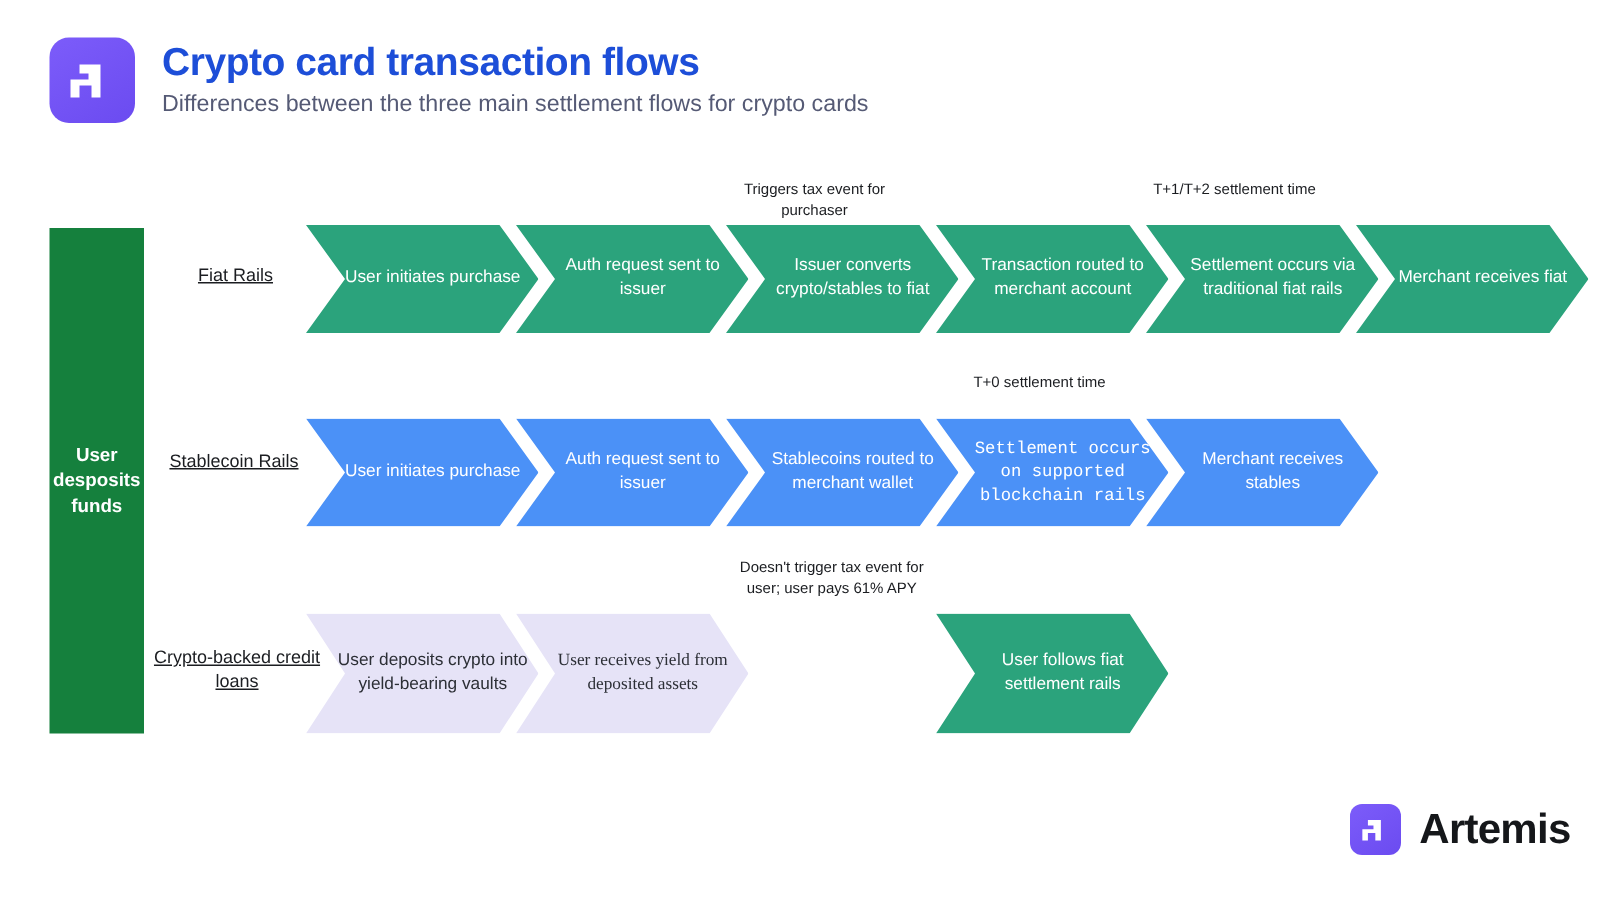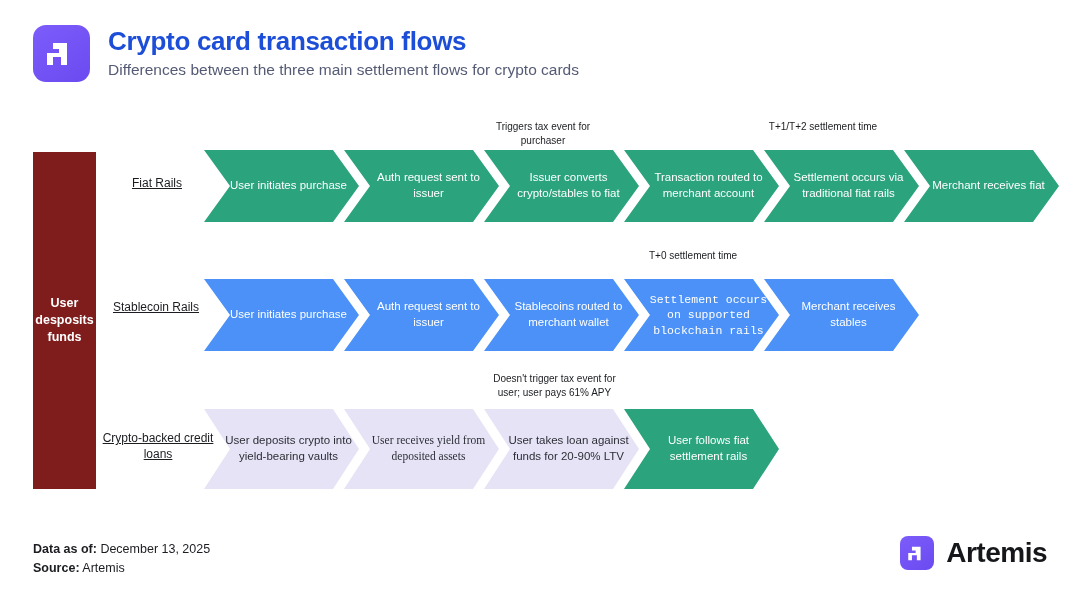--- a/index.html
+++ b/index.html
@@ -28,21 +28,21 @@
   .subtitle {
     font-size: 15.5px; color: #555a75; margin-top: 5px; line-height: 1.2;
   }
 
   
   .diagram { position: absolute; left: 0; top: 0; width: 1080px; height: 608px; }
 
   .origin-bar {
     position: absolute; left: 33px; top: 152px;
     width: 63px; height: 337px;
-    background: #7f1d1d;
+    background: #15803d;
     display: flex; align-items: center; justify-content: center;
     text-align: center;
   }
   .origin-bar .origin-label {
     color: #ffffff; font-size: 12.5px; font-weight: bold; line-height: 1.35;
     padding: 0 4px;
   }
   .row-label {
     position: absolute; text-align: center;
     font-size: 12px; color: #1b1d21; line-height: 1.3; text-decoration: underline;
@@ -154,39 +154,26 @@
     <div class="row-label" style="left:100px; top:431px; width:116px;">Crypto-backed credit loans</div>
 
     <div class="note" style="left:492px; top:372px; width:125px;">Doesn't trigger tax event for user; user pays 61% APY</div>
 
     <div class="chev lav" style="left:204px; top:409px; width:155px; height:80px;">
       <span class="chev-text">User deposits crypto into yield-bearing vaults</span>
     </div>
     <div class="chev lav" style="left:344px; top:409px; width:155px; height:80px;font-family:Liberation Serif, serif;">
       <span class="chev-text">User receives yield from deposited assets</span>
     </div>
-    <div class="chev lav" style="left:484px; top:409px; width:155px; height:80px;">
-      <span class="chev-text">User takes loan against funds for 20-90% LTV</span>
-    </div>
     <div class="chev green" style="left:624px; top:409px; width:155px; height:80px;">
       <span class="chev-text">User follows fiat settlement rails</span>
     </div>
 
   </div>
 
-  <div class="footer-left">
-    <div>
-      <span class="k">Data as of:</span>
-      <span class="v">December 13, 2025</span>
-    </div>
-    <div>
-      <span class="k">Source:</span>
-      <span class="v">Artemis</span>
-    </div>
-  </div>
 
   <div class="footer-brand">
     <div class="fb-logo">
       <svg width="21" height="21" viewBox="0 0 34 34" aria-hidden="true">
         <path d="M14 6 h8 v22 h-6 v-8 h-8 v8 h-6 v-12 h12 v-4 h-6 v-6 z" fill="#ffffff"></path>
       </svg>
     </div>
     <div class="fb-name">Artemis</div>
   </div>
 

